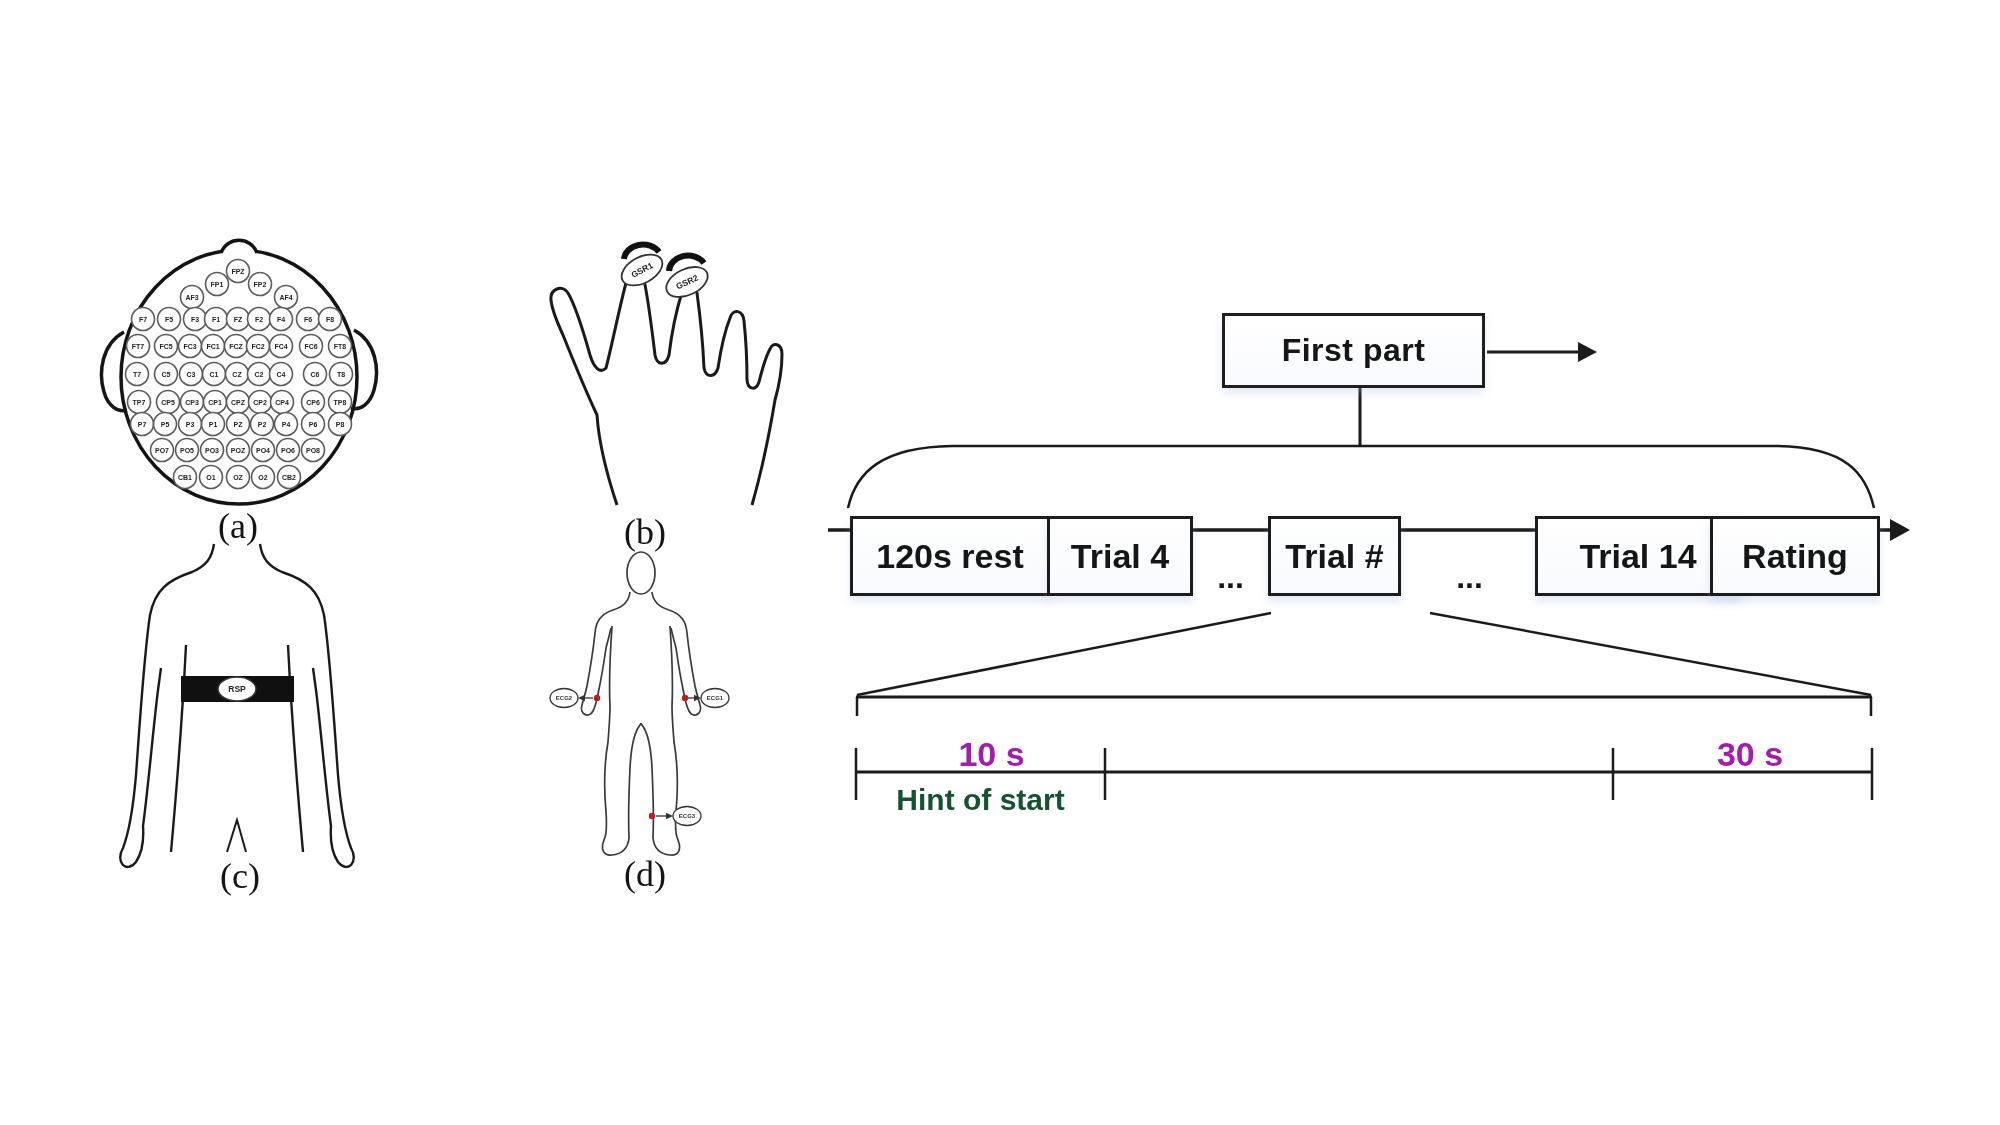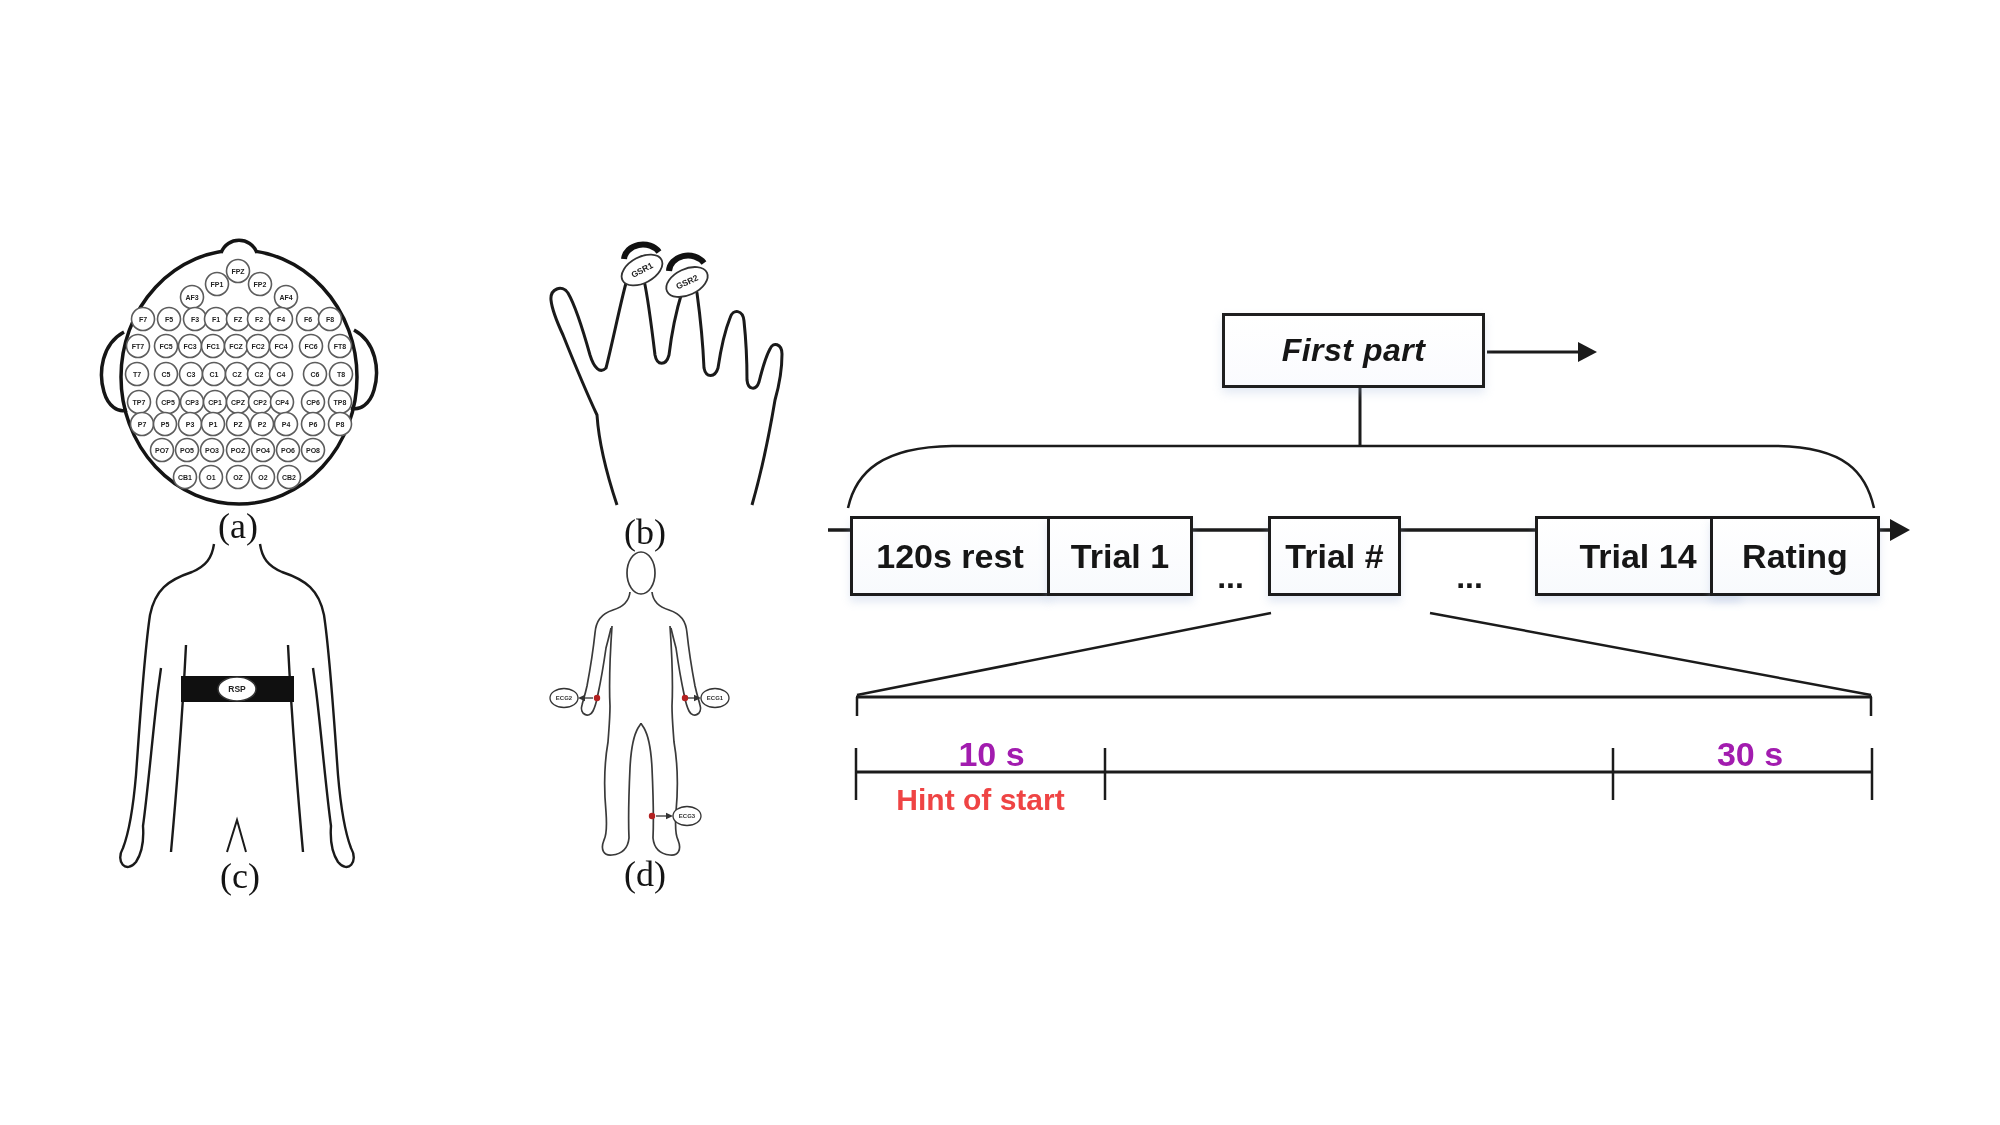--- a/index.html
+++ b/index.html
@@ -4,30 +4,30 @@
 <style>
   html,body{margin:0;padding:0;background:#fff;}
   #canvas{position:relative;width:2000px;height:1125px;background:#ffffff;overflow:hidden;
           font-family:"Liberation Sans",sans-serif;color:#1a1a1a;}
   svg{position:absolute;overflow:visible;}
   .caption{position:absolute;width:100px;height:44px;display:flex;align-items:center;justify-content:center;
            font-family:"Liberation Serif",serif;font-size:36px;color:#141414;}
   
   .part-box{position:absolute;border:3px solid #1f1f1f;background:linear-gradient(#ffffff,#fafbfe);
             display:flex;align-items:center;justify-content:center;font-size:32px;font-weight:700;
-            letter-spacing:.5px;color:#161616;box-shadow:0 5px 9px rgba(165,185,220,.30);box-sizing:border-box;font-style:italic;}
+            letter-spacing:.5px;color:#161616;box-shadow:0 5px 9px rgba(165,185,220,.30);box-sizing:border-box;}
   .tl-box{position:absolute;top:516px;height:80px;border:3px solid #1c1c1c;background:linear-gradient(#ffffff,#f8fafd);
           display:flex;align-items:center;justify-content:center;font-size:34px;font-weight:700;color:#161616;
           box-shadow:0 6px 8px rgba(165,185,220,.30);box-sizing:border-box;}
   .tl-dots{position:absolute;top:532px;height:80px;display:flex;align-items:flex-end;justify-content:center;
            padding-bottom:16px;font-size:32px;font-weight:700;color:#161616;box-sizing:border-box;}
   .seg-dur{position:absolute;top:736px;height:36px;display:flex;align-items:center;justify-content:center;
            font-size:34px;font-weight:700;color:#a21caf;padding-left:11px;}
   .seg-label{position:absolute;top:782px;height:36px;display:flex;align-items:center;justify-content:center;
-             font-size:30px;font-weight:700;color:#ef4444;}
+             font-size:30px;font-weight:700;color:#14532d;}
   
   .elabel{font:700 7px "Liberation Sans",sans-serif;fill:#222;}
   .sensor-mid{font:700 8.5px "Liberation Sans",sans-serif;fill:#222;}
   .sensor-tiny{font:600 6px "Liberation Sans",sans-serif;fill:#333;}
   .stroke-ink{stroke:#161616;fill:none;}
   .electrode{fill:#ffffff;stroke:#5c5c5c;stroke-width:1.6;}
 </style>
 </head>
 <body>
 
@@ -264,21 +264,21 @@
     <line x1="856" y1="748" x2="856" y2="800" stroke="#1b1b1b" stroke-width="2.5"></line>
     <line x1="1105" y1="748" x2="1105" y2="800" stroke="#1b1b1b" stroke-width="2.5"></line>
     <line x1="1613" y1="748" x2="1613" y2="800" stroke="#1b1b1b" stroke-width="2.5"></line>
     <line x1="1872" y1="748" x2="1872" y2="800" stroke="#1b1b1b" stroke-width="2.5"></line>
   </svg>
 
   <div class="part-box" style="left:1222px;top:313px;width:263px;height:75px">First part</div>
 
   <div id="timeline-row">
       <div class="tl-box" style="left: 850px; width: 200px;">120s rest</div>
-      <div class="tl-box" style="left: 1047px; width: 146px;">Trial 1</div>
+      <div class="tl-box" style="left: 1047px; width: 146px;">Trial 4</div>
       <div class="tl-dots" style="left: 1193px; width: 75px;">...</div>
       <div class="tl-box" style="left: 1268px; width: 133px;">Trial #</div>
       <div class="tl-dots" style="left: 1432px; width: 75px;">...</div>
       <div class="tl-box" style="left: 1507px; width: 206px; margin-left: 28px;">Trial 14</div>
       <div class="tl-box" style="left: 1710px; width: 170px;">Rating</div>
     </div>
 
   <div class="seg-dur" style="left:856px;width:249px">10 s</div>
   <div class="seg-dur" style="left:1613px;width:252px">30 s</div>
   <div class="seg-label" style="left:856px;width:249px">Hint of start</div>

